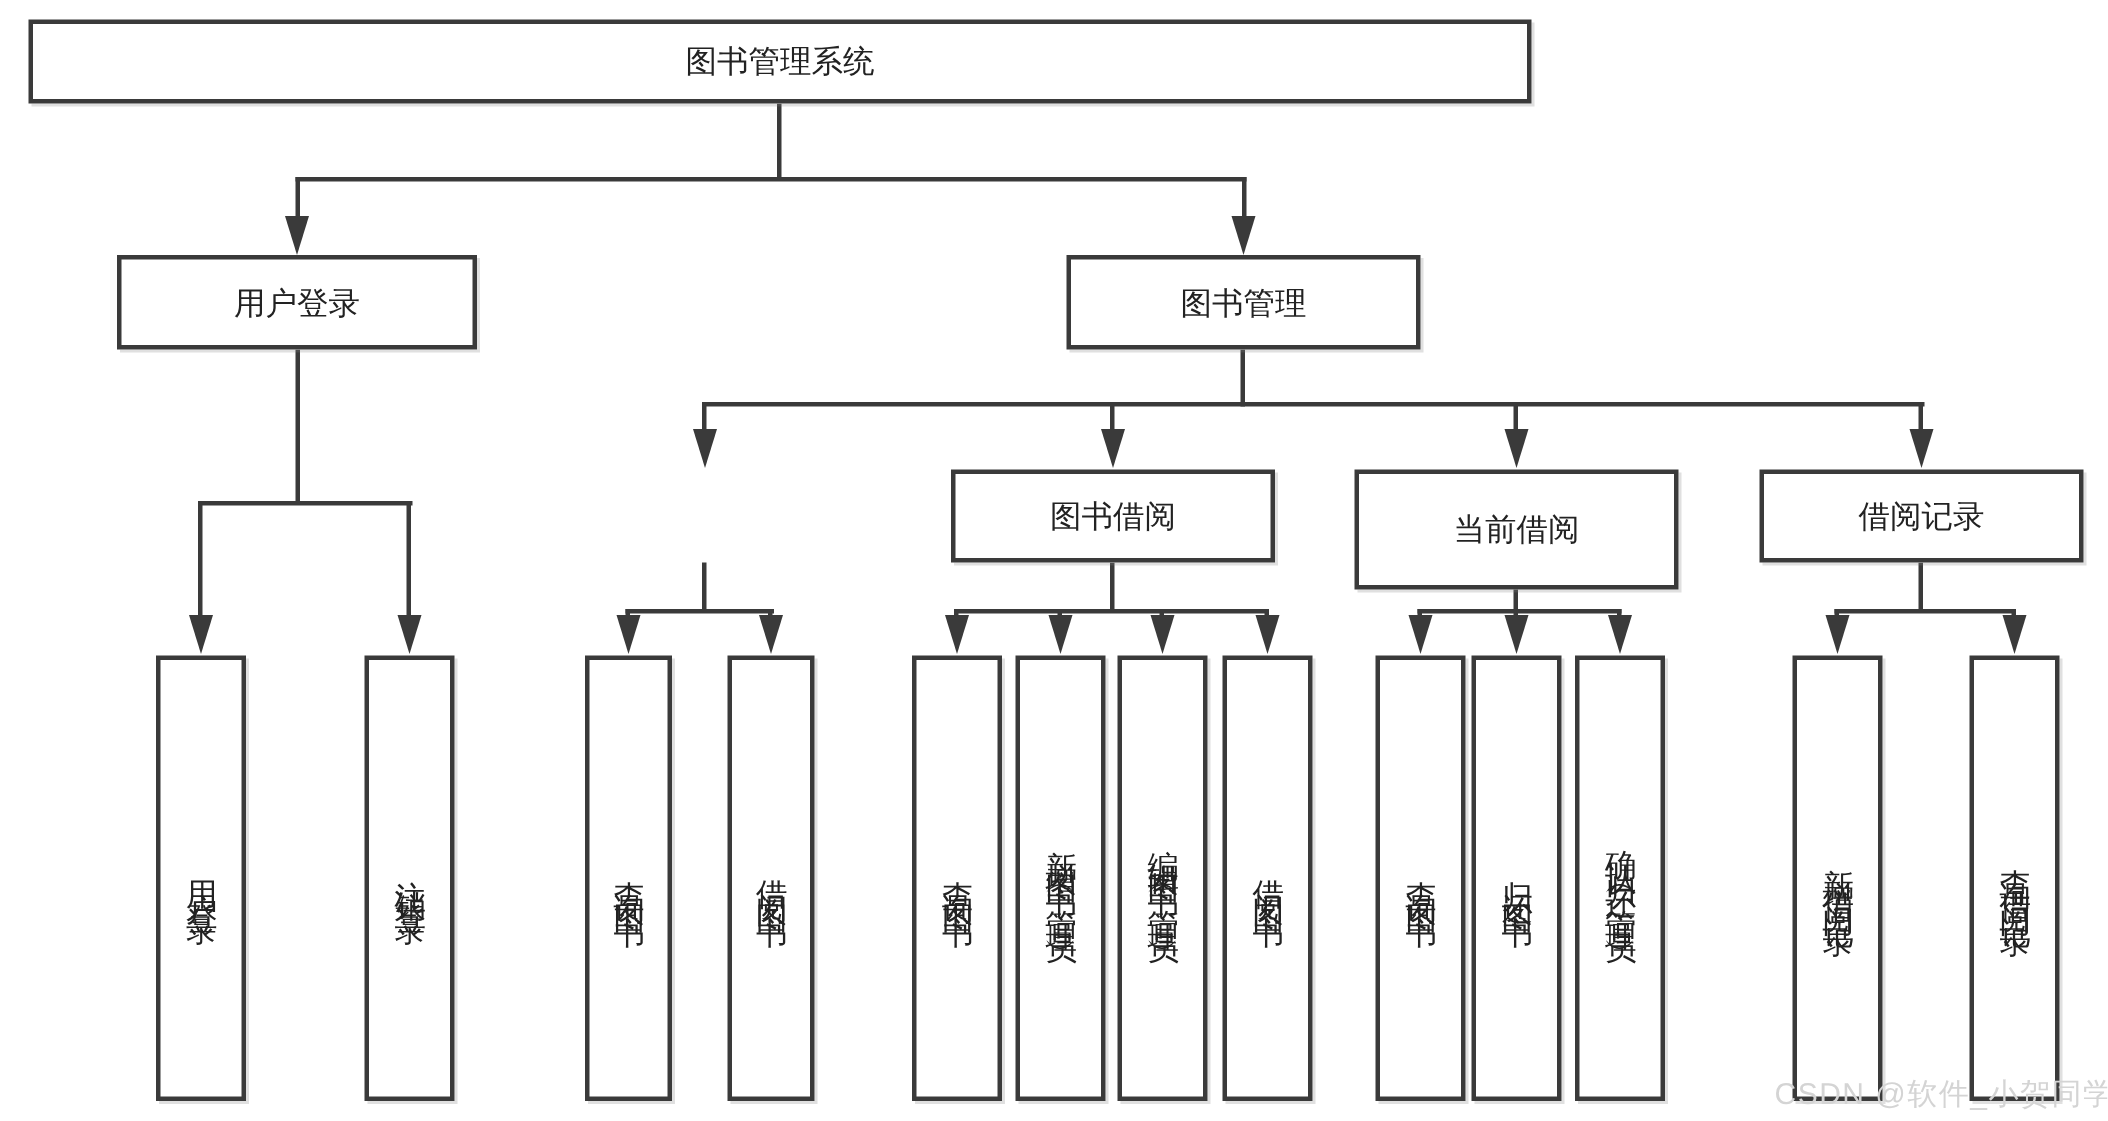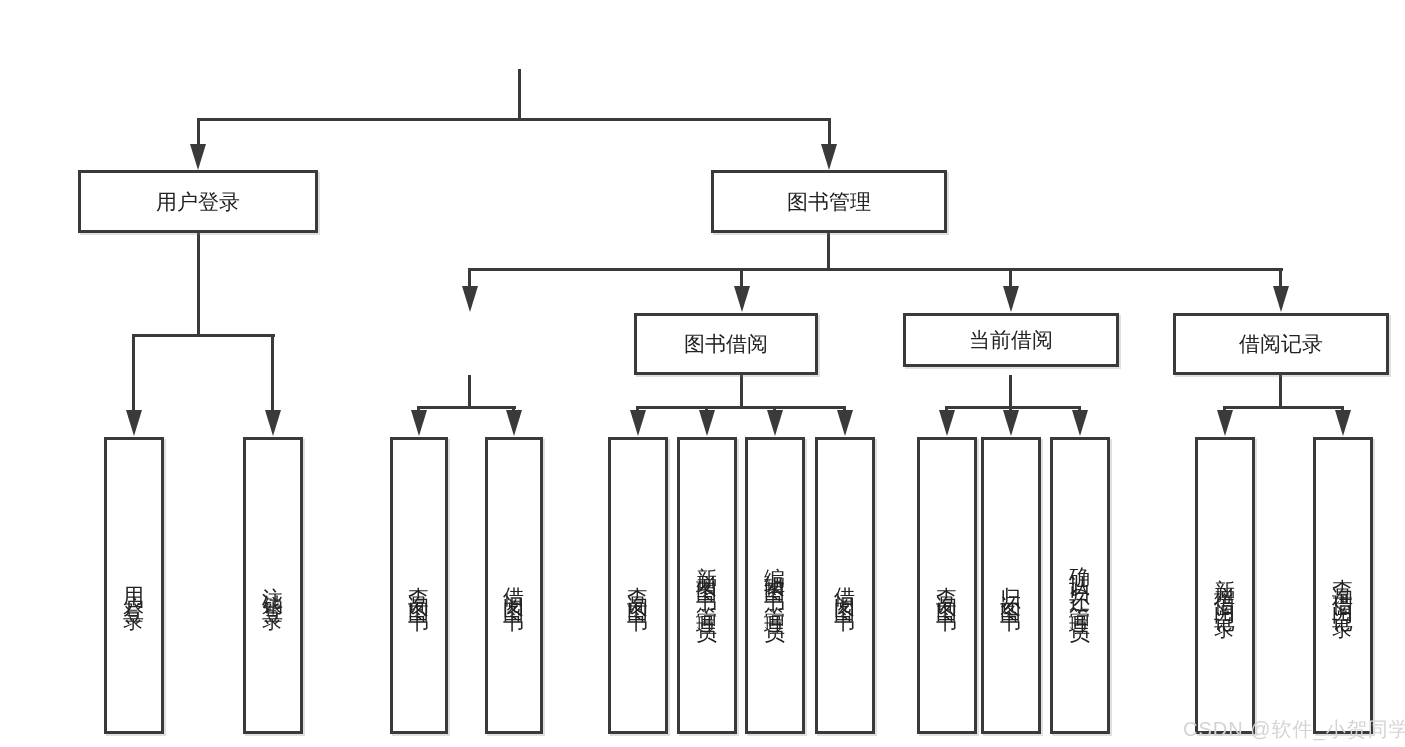--- a/index.html
+++ b/index.html
@@ -54,20 +54,23 @@
     letter-spacing:1px;
     z-index:5;
     white-space:nowrap;
   }
 </style>
 </head>
 <body>
 
 <div class="canvas">
 
+  <div class="node" style="left:19px;top:13px;width:1002px;height:56px;">
+    <span class="lbl">图书管理系统</span>
+  </div>
 
   <div class="line" style="left:518px;top:69px;width:3px;height:51px;"></div>
   <div class="line" style="left:197px;top:118px;width:634px;height:3px;"></div>
   <div class="line" style="left:197px;top:118px;width:3px;height:28px;"></div>
   <div class="arrow" style="left:190px;top:144px;"></div>
   <div class="line" style="left:828px;top:118px;width:3px;height:28px;"></div>
   <div class="arrow" style="left:821px;top:144px;"></div>
 
   <div class="node" style="left:78px;top:170px;width:240px;height:63px;">
     <span class="lbl">用户登录</span>
@@ -87,24 +90,24 @@
   <div class="line" style="left:468px;top:268px;width:815px;height:3px;"></div>
   <div class="line" style="left:468px;top:268px;width:3px;height:20px;"></div>
   <div class="arrow" style="left:462px;top:286px;"></div>
   <div class="line" style="left:740px;top:268px;width:3px;height:20px;"></div>
   <div class="arrow" style="left:734px;top:286px;"></div>
   <div class="line" style="left:1009px;top:268px;width:3px;height:20px;"></div>
   <div class="arrow" style="left:1003px;top:286px;"></div>
   <div class="line" style="left:1279px;top:268px;width:3px;height:20px;"></div>
   <div class="arrow" style="left:1273px;top:286px;"></div>
 
-  <div class="node" style="left:634px;top:313px;width:184px;height:62px;font-family:Liberation Mono, monospace;">
+  <div class="node" style="left:634px;top:313px;width:216px;height:62px;font-family:Liberation Mono, monospace;">
     <span class="lbl">图书借阅</span>
   </div>
-  <div class="node" style="left:903px;top:313px;width:216px;height:54px;">
+  <div class="node" style="left:903px;top:313px;width:216px;height:80px;">
     <span class="lbl">当前借阅</span>
   </div>
   <div class="node" style="left:1173px;top:313px;width:216px;height:62px;">
     <span class="lbl">借阅记录</span>
   </div>
 
   <div class="line" style="left:468px;top:375px;width:3px;height:33px;"></div>
   <div class="line" style="left:417px;top:406px;width:99px;height:3px;"></div>
   <div class="line" style="left:417px;top:406px;width:3px;height:8px;"></div>
   <div class="arrow" style="left:411px;top:410px;"></div>

